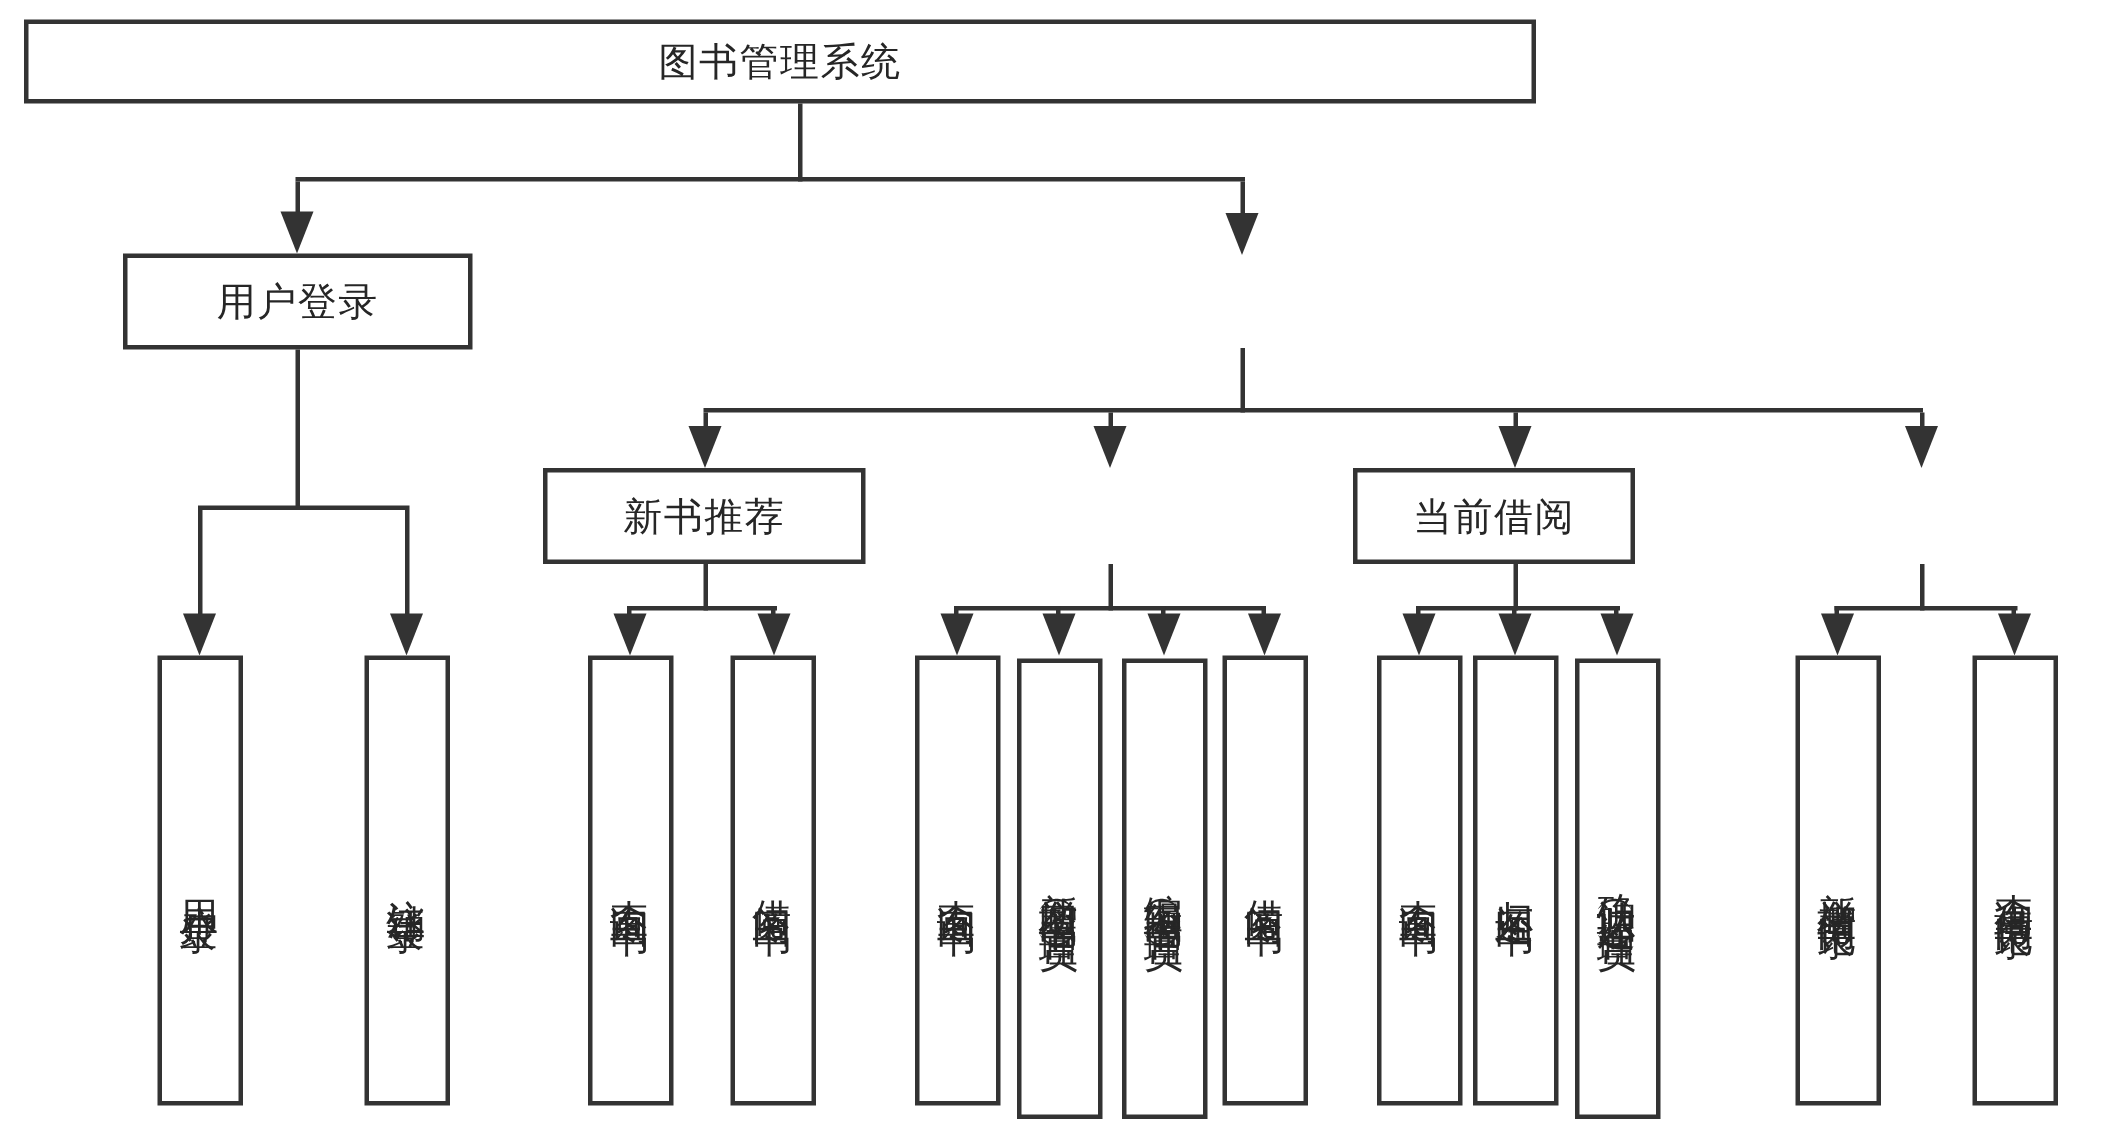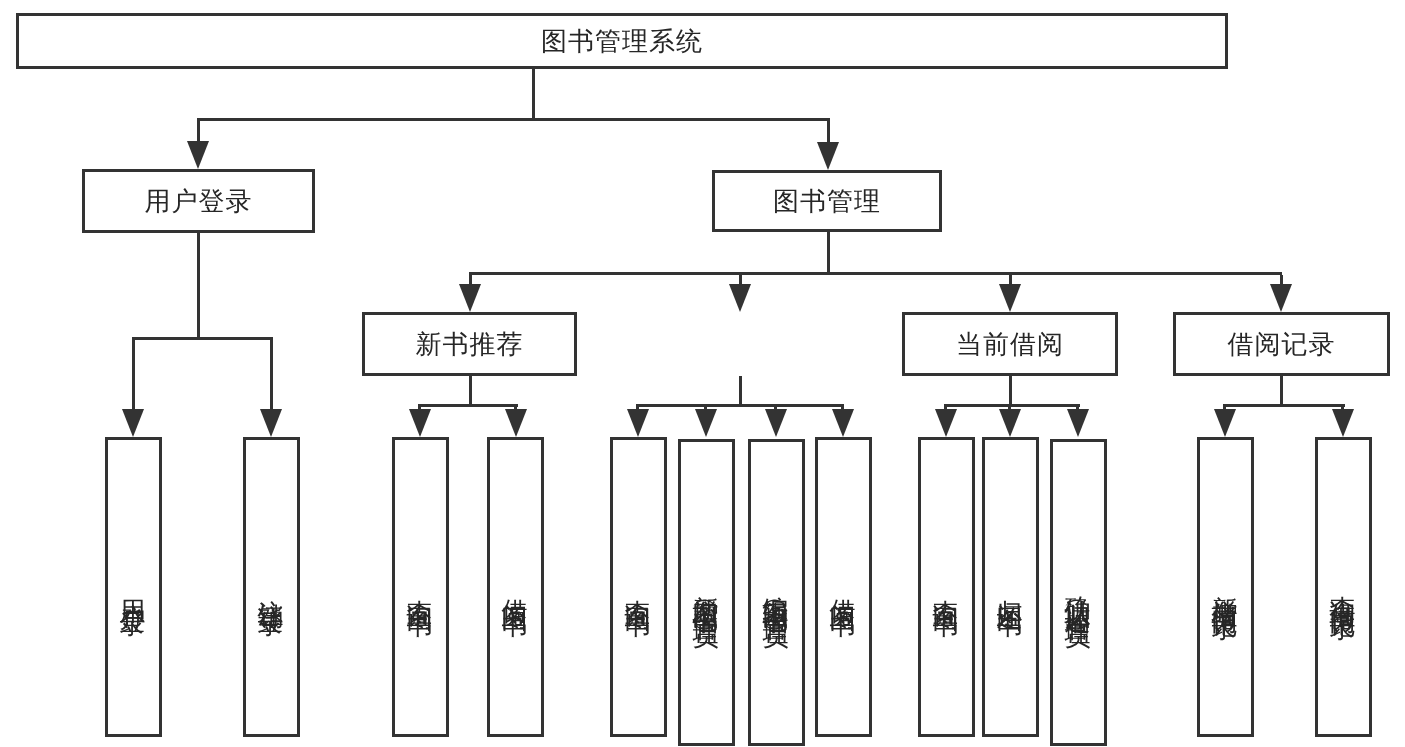--- a/index.html
+++ b/index.html
@@ -35,36 +35,33 @@
     position:absolute; left:1185px; top:716px; font-size:19px; letter-spacing:0;
     color:var(--wm); white-space:nowrap; z-index:5;
     text-shadow:0 0 2px #ffffff,1px 1px 1px #ffffff;
   }
 </style>
 </head>
 <body>
 
 <div id="stage">
 
-  <div class="hbox" style="left:16px;top:13px;width:1212px;height:56px;">
+  <div class="hbox" style="left:16px;top:13px;width:1008px;height:56px;">
     <span>图书管理系统</span>
   </div>
 
   <div class="vline" style="left:532px;top:69px;height:52px;"></div>
   <div class="hline" style="left:197px;top:118px;width:633px;"></div>
   <div class="vline" style="left:197px;top:121px;height:22px;"></div>
   <div class="vline" style="left:827px;top:121px;height:23px;"></div>
   <div class="arr" style="left:187px;top:141px;"></div>
   <div class="arr" style="left:817px;top:142px;"></div>
 
   <div class="hbox" style="left:82px;top:169px;width:233px;height:64px;">
     <span>用户登录</span>
-  </div>
-  <div class="hbox" style="left:712px;top:170px;width:230px;height:62px;">
-    <span>图书管理</span>
   </div>
 
   <div class="vline" style="left:197px;top:233px;height:107px;"></div>
   <div class="hline" style="left:132px;top:337px;width:141px;"></div>
   <div class="vline" style="left:132px;top:340px;height:71px;"></div>
   <div class="vline" style="left:270px;top:340px;height:71px;"></div>
   <div class="arr" style="left:122px;top:409px;"></div>
   <div class="arr" style="left:260px;top:409px;"></div>
 
   <div class="vline" style="left:827px;top:232px;height:43px;"></div>
@@ -74,25 +71,22 @@
   <div class="vline" style="left:1009px;top:275px;height:11px;"></div>
   <div class="vline" style="left:1280px;top:275px;height:11px;"></div>
   <div class="arr" style="left:459px;top:284px;"></div>
   <div class="arr" style="left:729px;top:284px;"></div>
   <div class="arr" style="left:999px;top:284px;"></div>
   <div class="arr" style="left:1270px;top:284px;"></div>
 
   <div class="hbox" style="left:362px;top:312px;width:215px;height:64px;">
     <span>新书推荐</span>
   </div>
-  <div class="hbox" style="left:902px;top:312px;width:216px;height:64px;">
+  <div class="hbox" style="left:902px;top:312px;width:188px;height:64px;">
     <span>当前借阅</span>
-  </div>
-  <div class="hbox" style="left:1173px;top:312px;width:217px;height:64px;">
-    <span>借阅记录</span>
   </div>
 
   <div class="vline" style="left:469px;top:376px;height:31px;"></div>
   <div class="vline" style="left:739px;top:376px;height:31px;"></div>
   <div class="vline" style="left:1009px;top:376px;height:31px;"></div>
   <div class="vline" style="left:1280px;top:376px;height:31px;"></div>
 
   <div class="hline" style="left:418px;top:404px;width:100px;"></div>
   <div class="hline" style="left:636px;top:404px;width:208px;"></div>
   <div class="hline" style="left:944px;top:404px;width:136px;"></div>

